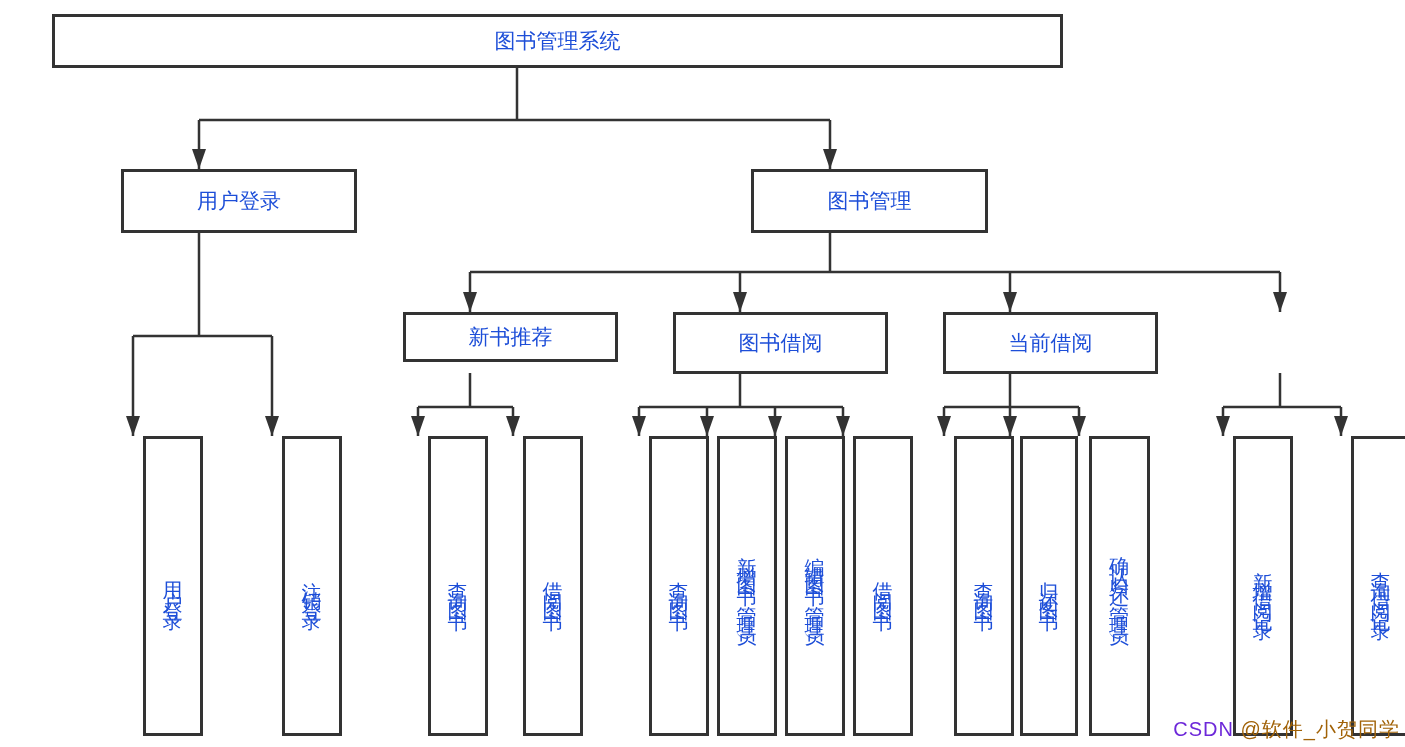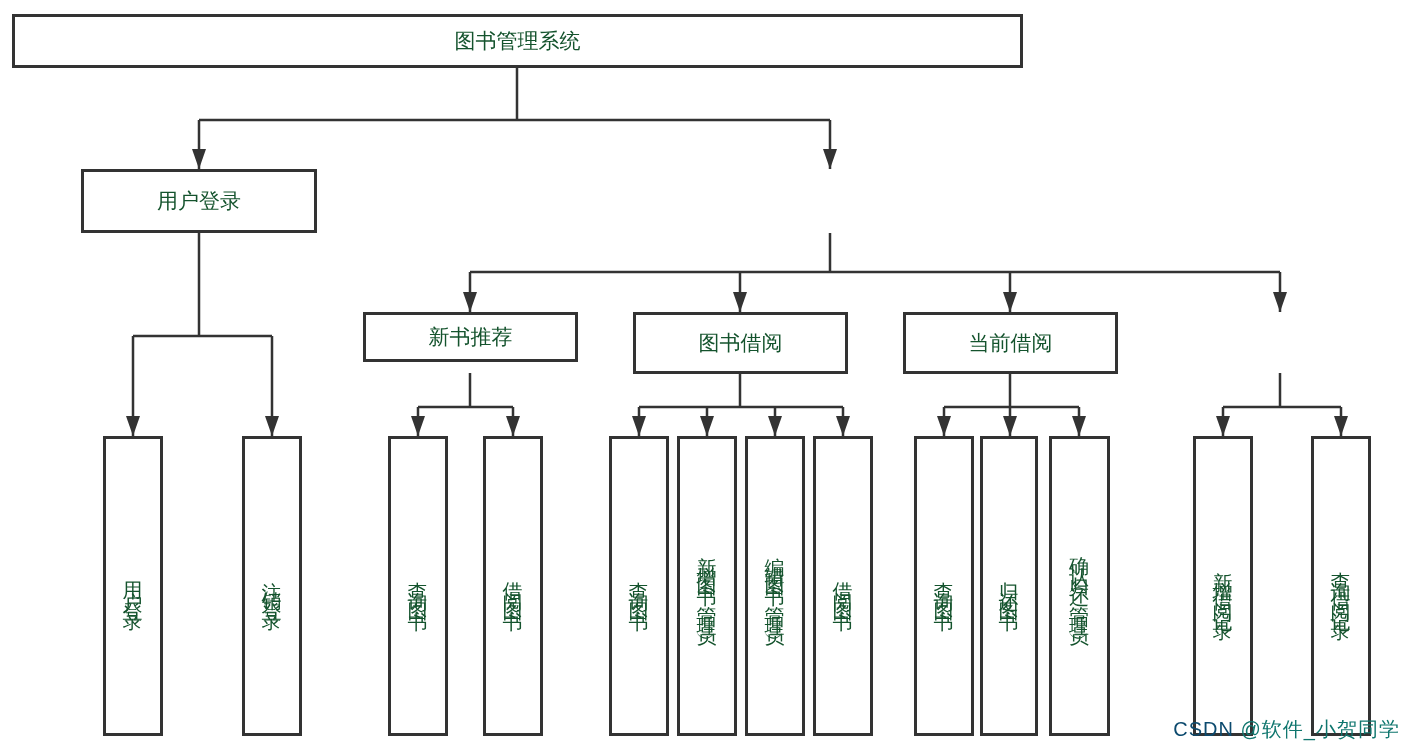--- a/index.html
+++ b/index.html
@@ -13,41 +13,42 @@
   .canvas { position: absolute; left: 0; top: 0; width: 1405px; height: 747px; }
   .connectors { position: absolute; left: 0; top: 0; width: 1405px; height: 747px; }
   .node {
     position: absolute;
     box-sizing: border-box;
     border: 3px solid #333333;
     background: #ffffff;
     display: flex;
     align-items: center;
     justify-content: center;
-    color: #14532d;
+    color: #1d4ed8;
     font-size: 21px;
+    margin-left: 40px;
   }
   .leaf { font-size: 20px; }
   .v-label {
     writing-mode: vertical-rl;
     text-orientation: mixed;
     letter-spacing: 10px;
     line-height: 1;
     white-space: nowrap;
   }
   .watermark {
     position: absolute;
     right: 5px;
     bottom: 4px;
     font-size: 20px;
     letter-spacing: 1px;
     white-space: nowrap;
   }
-  .watermark .brand  { color: #0c4a6e; }
-  .watermark .handle { color: #0f766e; }
+  .watermark .brand  { color: #6d28d9; }
+  .watermark .handle { color: #a16207; }
 </style>
 </head>
 <body>
 
 <div class="canvas">
 
   <svg class="connectors" viewBox="0 0 1405 747" xmlns="http://www.w3.org/2000/svg">
     <g stroke="#333333" stroke-width="2.5" fill="none">
       <path d="M517 68 V120 M199 120 H830 M199 120 V169 M830 120 V169"></path>
       <path d="M199 233 V336 M133 336 H272 M133 336 V436 M272 336 V436"></path>
@@ -79,20 +80,23 @@
       <polygon points="1341,436 1334,416 1348,416"></polygon>
     </g>
   </svg>
 
   <div class="node" style="left:12px; top:14px; width:1011px; height:54px;">
     <span>图书管理系统</span>
   </div>
 
   <div class="node" style="left:81px; top:169px; width:236px; height:64px;">
     <span>用户登录</span>
+  </div>
+  <div class="node" style="left:711px; top:169px; width:237px; height:64px;">
+    <span>图书管理</span>
   </div>
 
   <div class="node" style="left:363px; top:312px; width:215px; height:50px;">
     <span>新书推荐</span>
   </div>
   <div class="node" style="left:633px; top:312px; width:215px; height:62px;">
     <span>图书借阅</span>
   </div>
   <div class="node" style="left:903px; top:312px; width:215px; height:62px;">
     <span>当前借阅</span>

